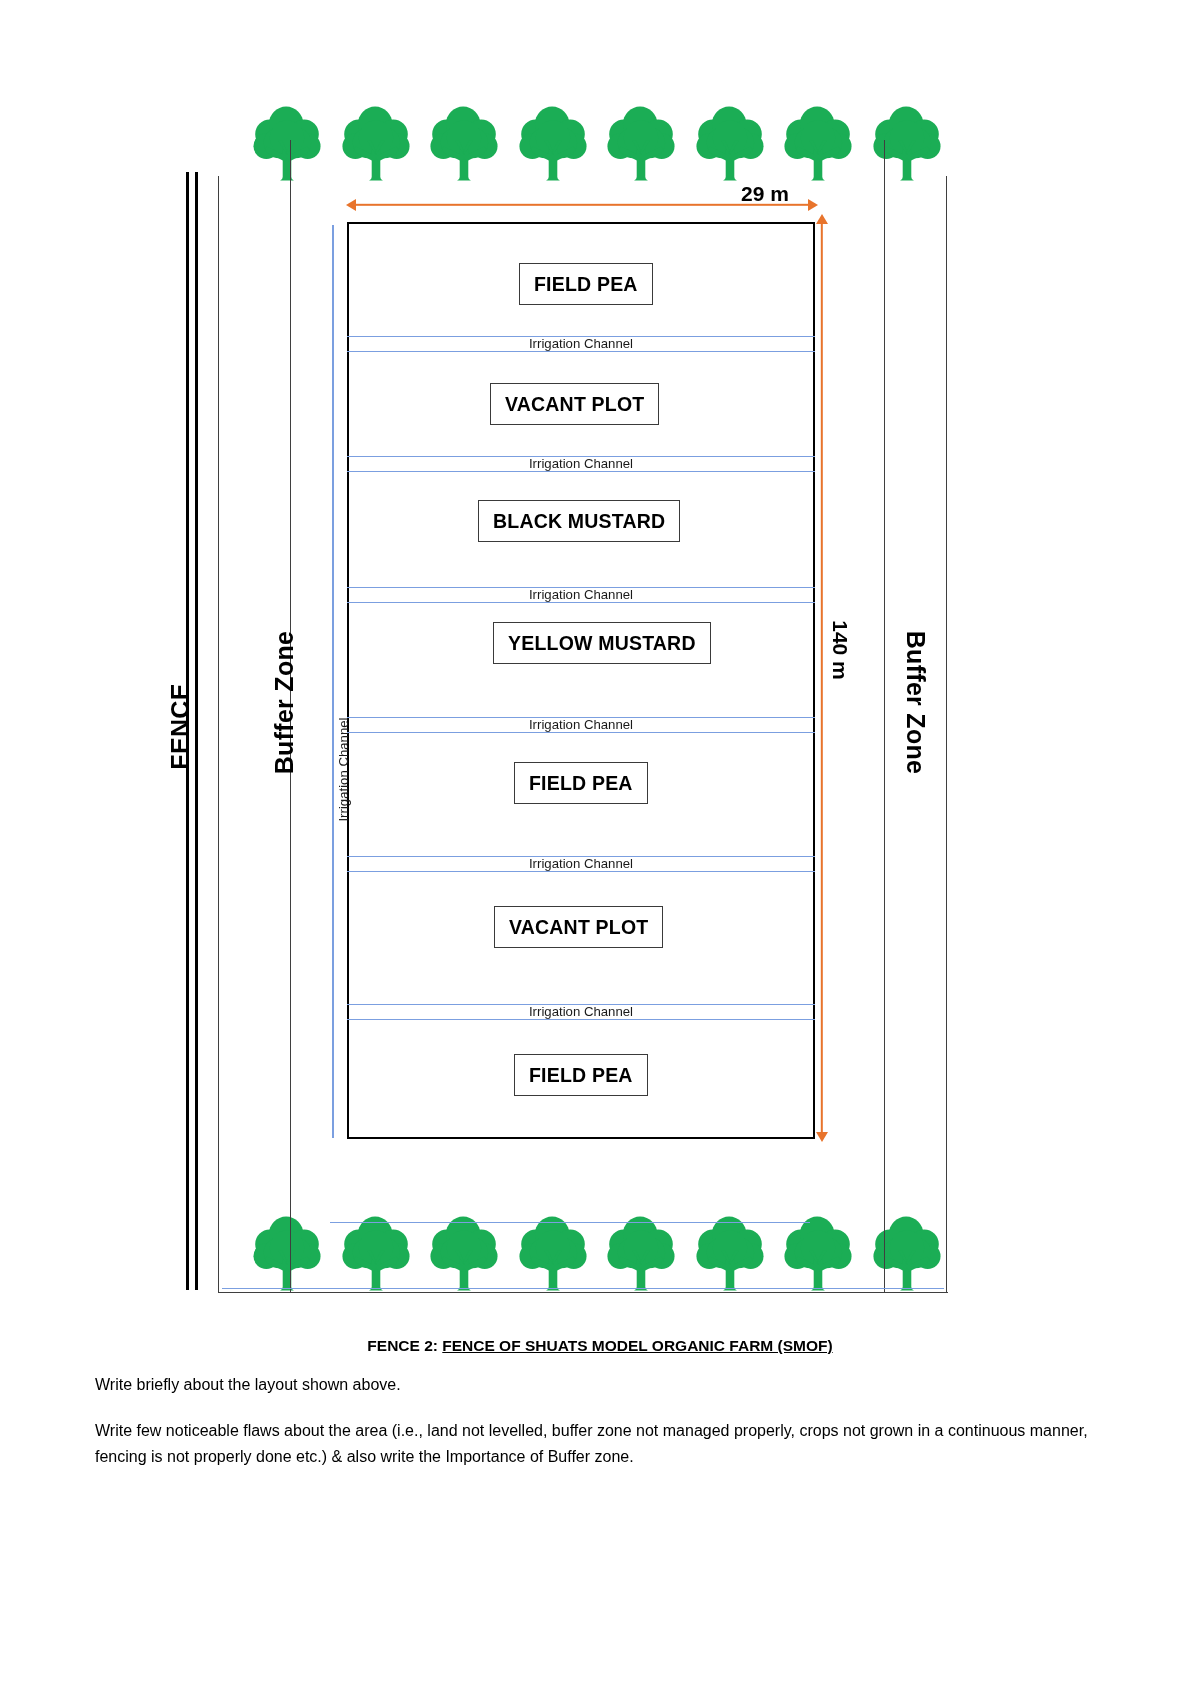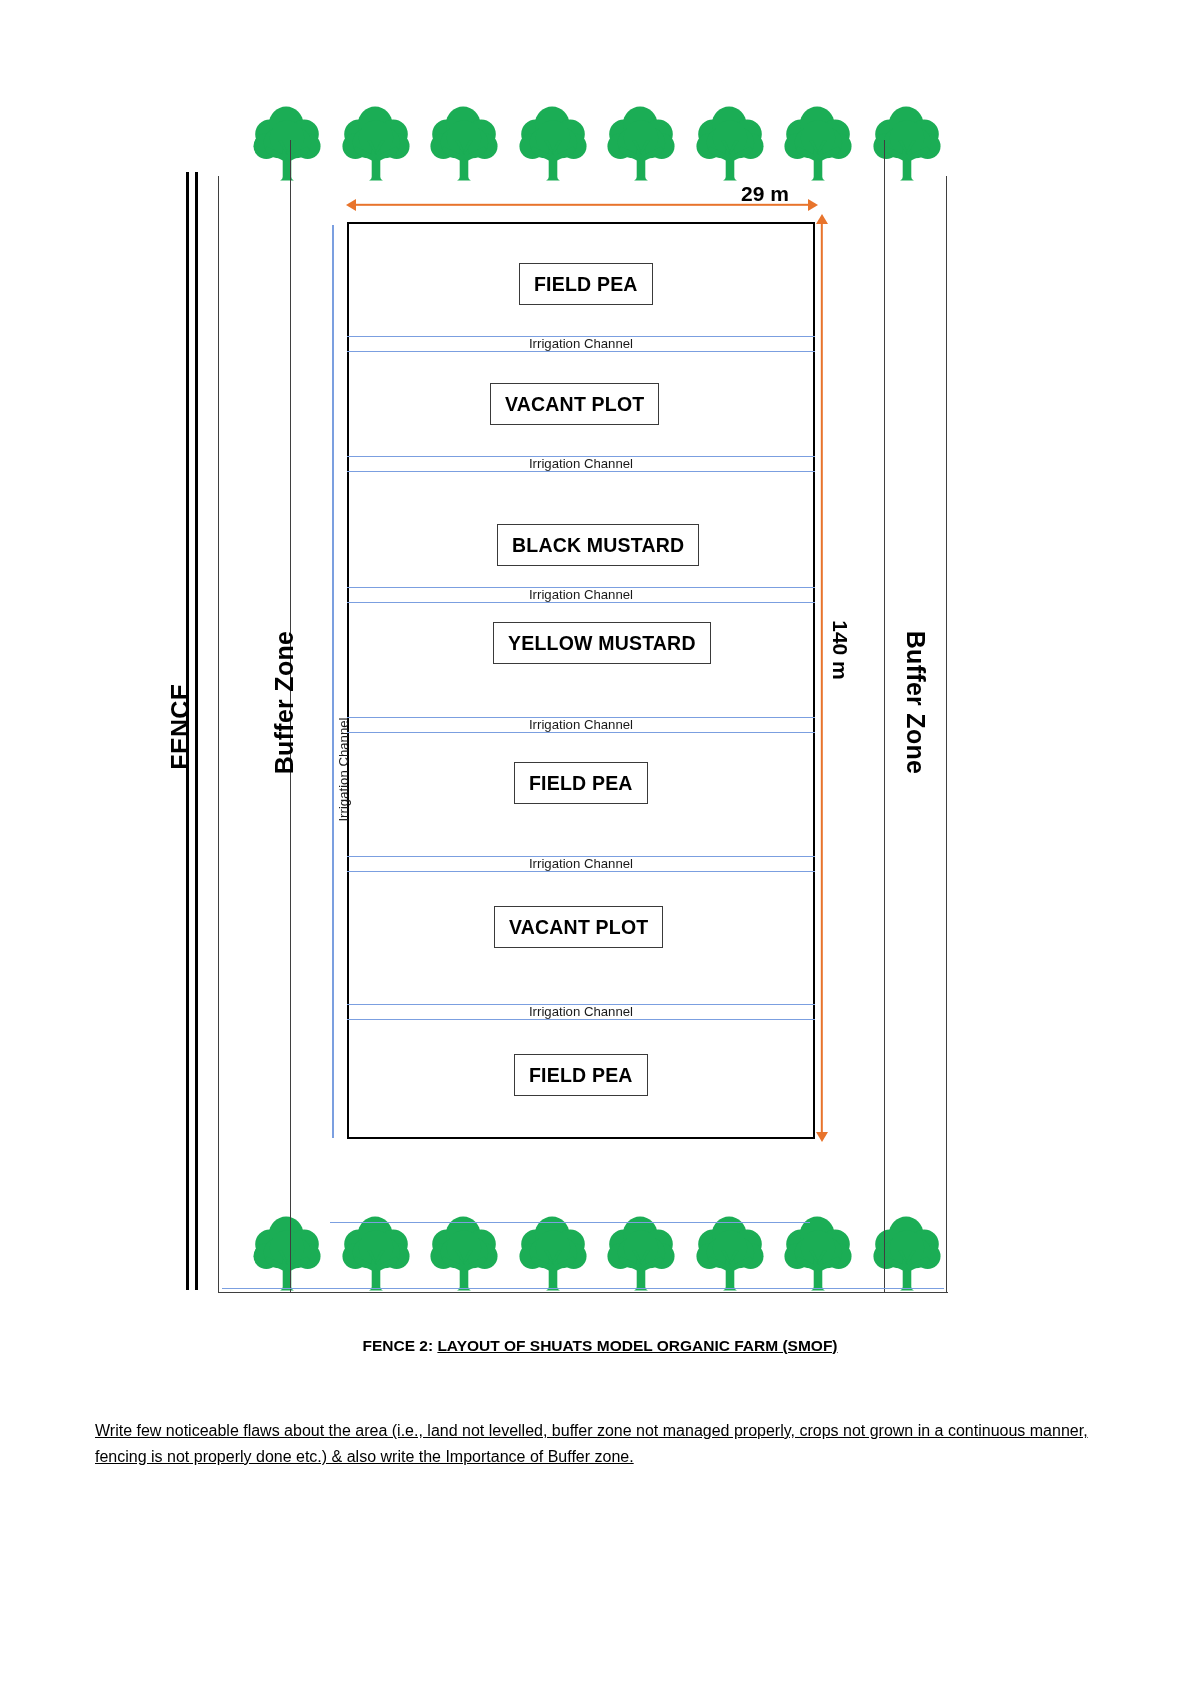--- a/index.html
+++ b/index.html
@@ -96,21 +96,21 @@
     text-align:center;font-size:15.5px;font-weight:bold;
   }
   #caption .u{text-decoration:underline;}
   .para{
     position:absolute;
     font-size:16px;
     line-height:26px;
     color:#000;
   }
   #para-1{left:95px;top:1372px;width:1010px;}
-  #para-2{left:95px;top:1418px;width:1020px;text-decoration:underline;}
+  #para-2{left:95px;top:1418px;width:1020px;}
 </style>
 </head>
 <body>
 
 <div class="stage">
 
   <div id="tree-row-top">
       <div class="tree" style="left: 244px; top: 98px;">
         <svg viewBox="0 0 100 100" xmlns="http://www.w3.org/2000/svg">
           <g fill="#1BAD55">
@@ -480,21 +480,21 @@
   <div class="chan" style="left:347px;top:1004px;width:468px;">
     <div class="c-top"></div>
     <div class="c-bot"></div>
     <div class="c-wrap">
         <span class="c-lbl">Irrigation Channel</span>
       </div>
   </div>
 
   <div class="plot-chip" style="left:519px;top:263px;">FIELD PEA</div>
   <div class="plot-chip" style="left:490px;top:383px;">VACANT PLOT</div>
-  <div class="plot-chip" style="left:497px;top:500px;margin-top:24px;">BLACK MUSTARD</div>
+  <div class="plot-chip" style="left:478px;top:500px;">BLACK MUSTARD</div>
   <div class="plot-chip" style="left:493px;top:622px;">YELLOW MUSTARD</div>
   <div class="plot-chip" style="left:514px;top:762px;">FIELD PEA</div>
   <div class="plot-chip" style="left:494px;top:906px;">VACANT PLOT</div>
   <div class="plot-chip" style="left:514px;top:1054px;">FIELD PEA</div>
 
   <div class="dim-h" style="left:346px;top:199px;width:472px;">
     <div class="ah ah-l"></div>
     <div class="bar"></div>
     <div class="ah ah-r"></div>
   </div>
@@ -509,18 +509,19 @@
 
   <div class="rot rot-ccw big-rot" style="left:115px;top:712px;width:130px;text-align:center;">FENCE</div>
 
   <div class="rot rot-ccw big-rot" style="left:194px;top:688px;width:180px;text-align:center;">Buffer Zone</div>
 
   <div class="rot rot-cw big-rot" style="left:825px;top:688px;width:180px;text-align:center;">Buffer Zone</div>
 
   <div class="rot rot-ccw small-rot" style="left:273px;top:762px;width:140px;text-align:center;">Irrigation Channel</div>
 
   <div id="caption">
-    <span>FENCE 2:</span><span>&nbsp;</span><span class="u">LAYOUT OF SHUATS MODEL ORGANIC FARM (SMOF)</span>
-  </div>
-
+    <span>FENCE 2:</span><span>&nbsp;</span><span class="u">FENCE OF SHUATS MODEL ORGANIC FARM (SMOF)</span>
+  </div>
+
+  <div class="para" id="para-1">Write briefly about the layout shown above.</div>
   <div class="para" id="para-2">Write few noticeable flaws about the area (i.e., land not levelled, buffer zone not managed properly, crops not grown in a continuous manner, fencing is not properly done etc.)  &amp; also write the Importance of Buffer zone.</div>
 
 </div>
 
 </body></html>

